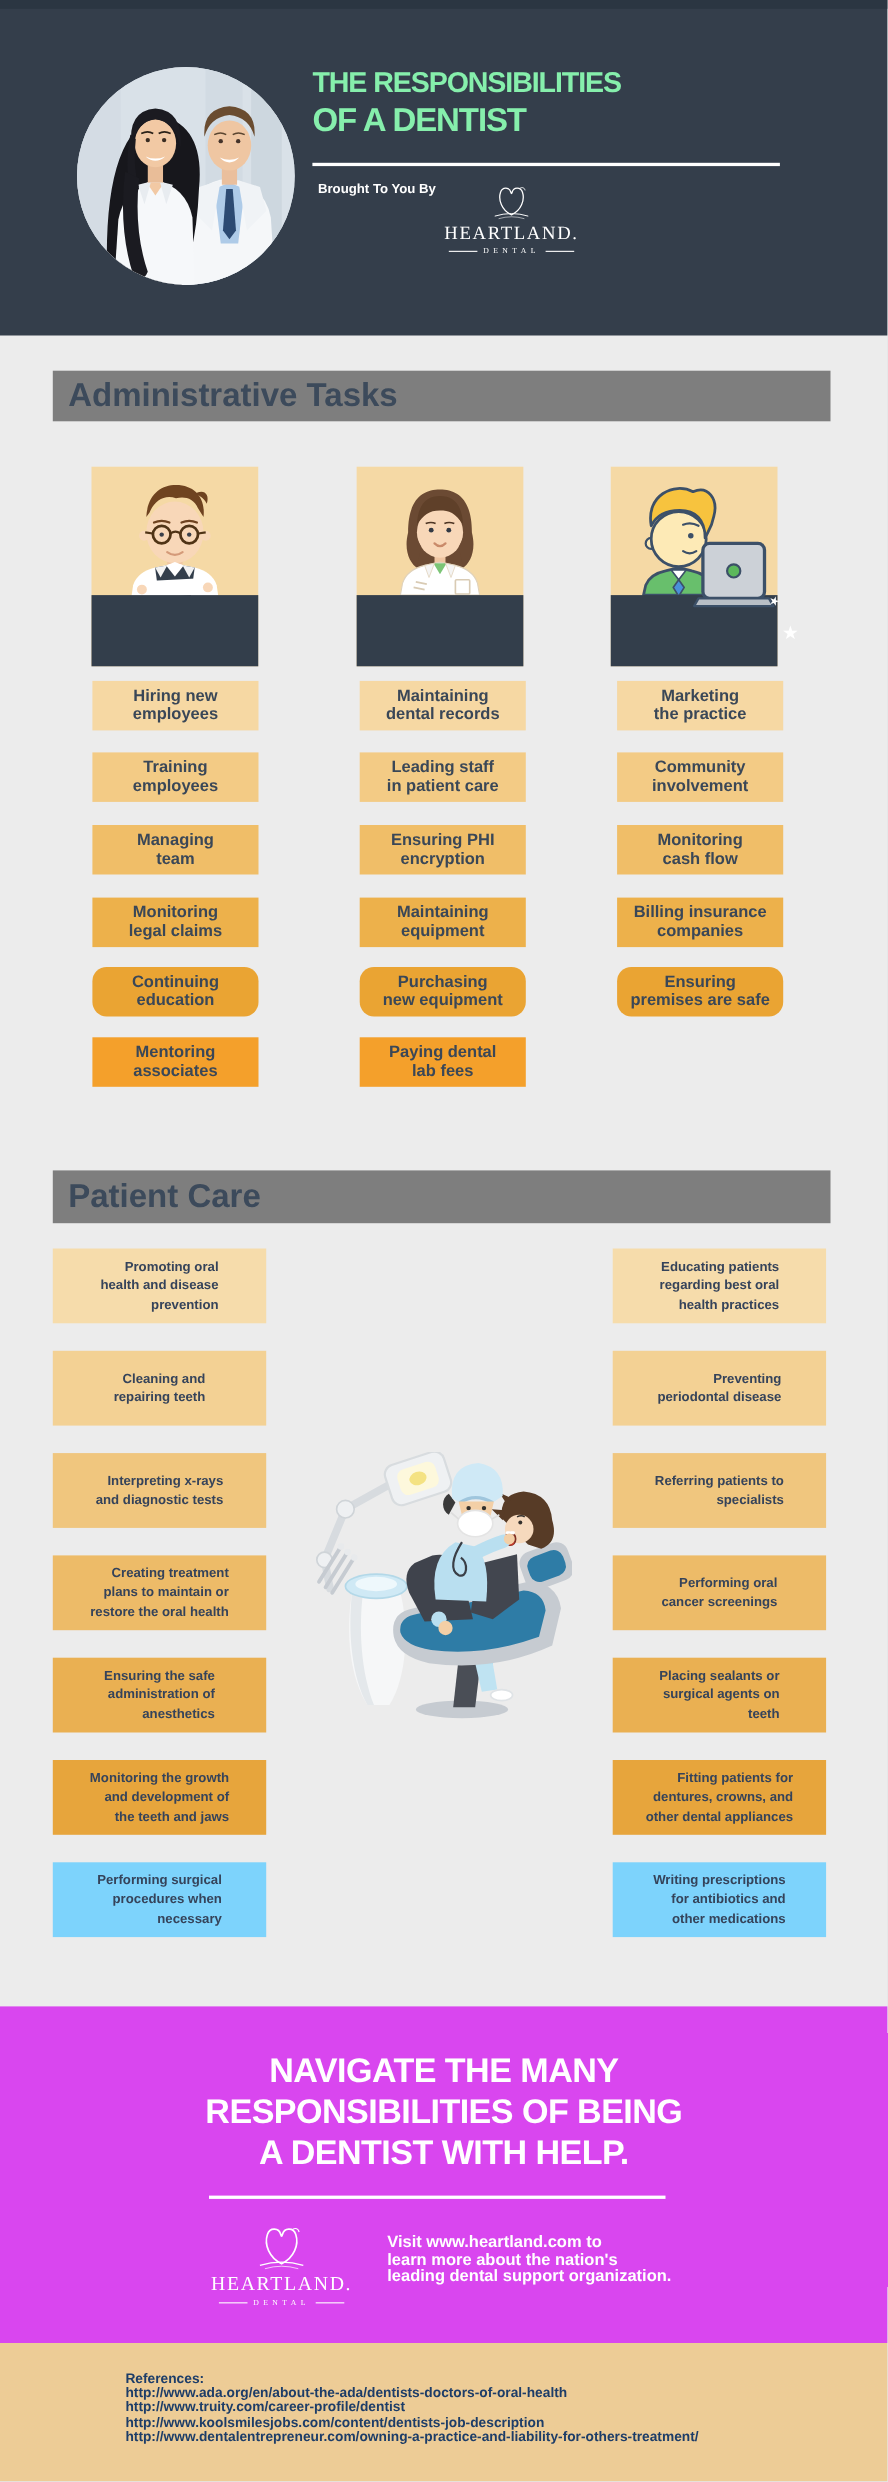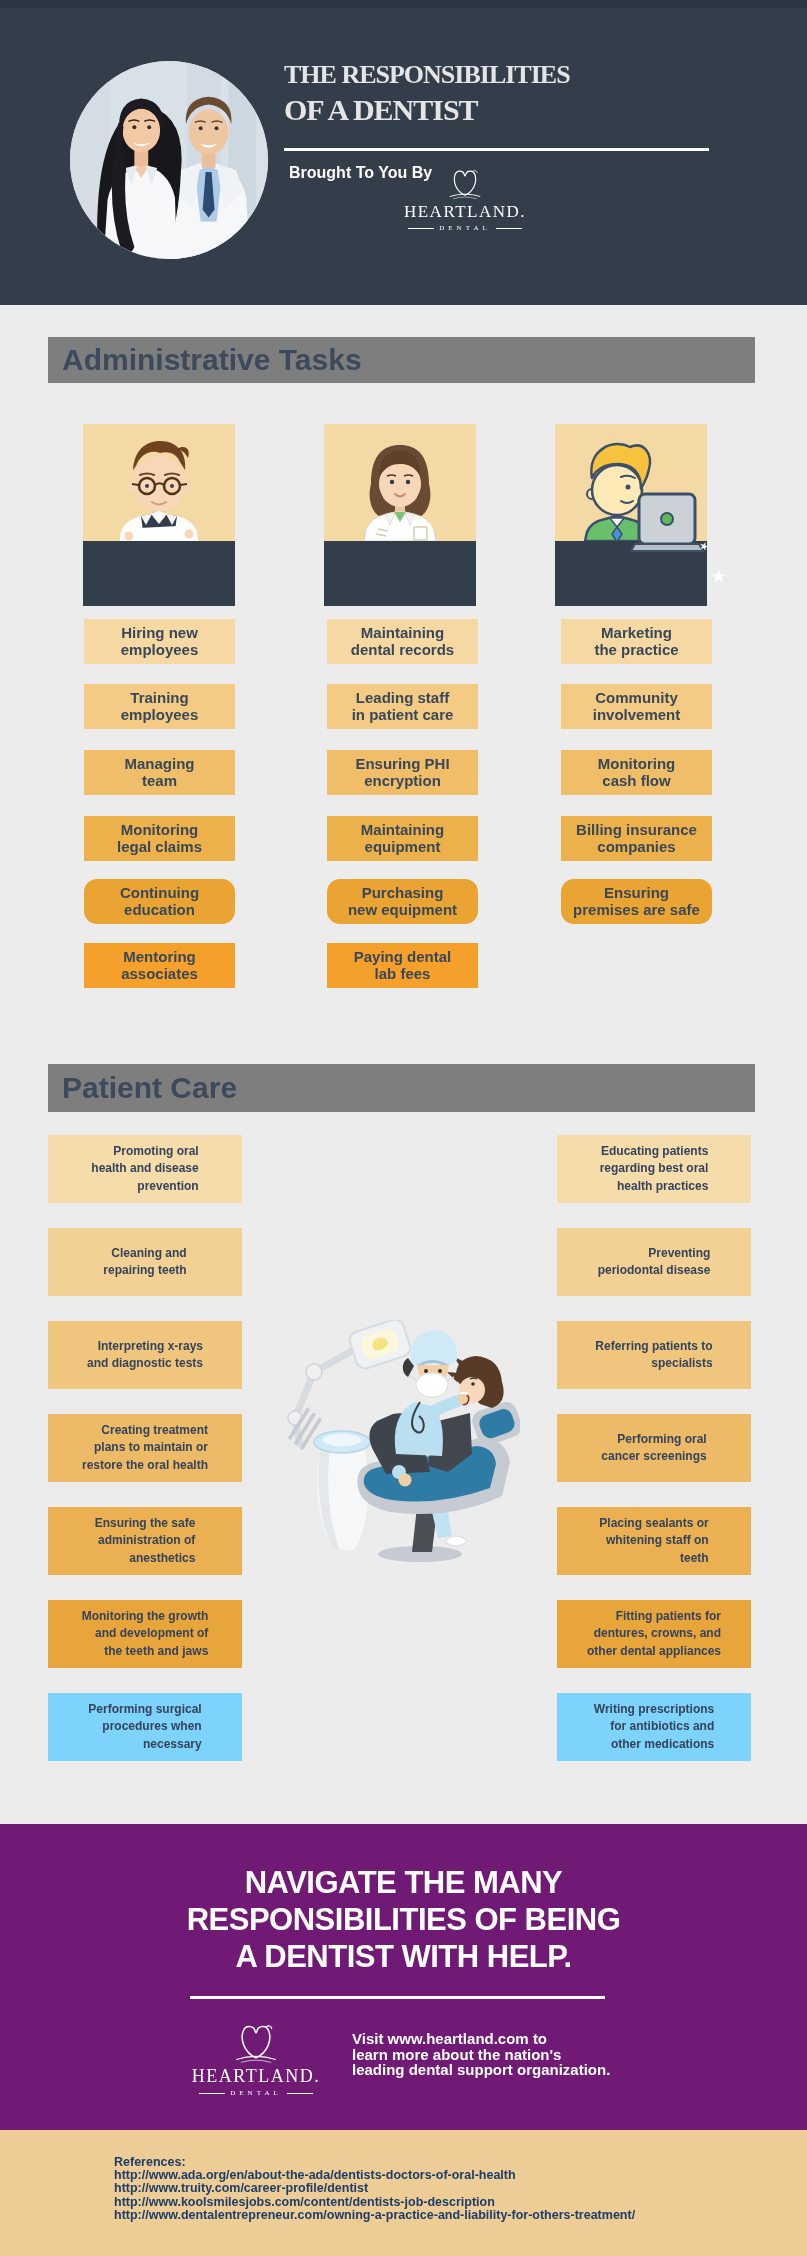--- a/index.html
+++ b/index.html
@@ -4,25 +4,25 @@
 <style>
   html,body{margin:0;padding:0;background:#dfe1e3;}
   .page{position:relative;width:807px;height:2256px;margin:0 auto;background:#ececec;
         font-family:"Liberation Sans","DejaVu Sans",sans-serif;overflow:hidden;}
 
   
   .header{position:absolute;left:0;top:0;width:807px;height:305px;background:#343e4b;}
   .header-topstrip{position:absolute;left:0;top:0;width:807px;height:8px;background:#2b3642;}
   .photo{position:absolute;left:70px;top:61px;width:198px;height:198px;border-radius:50%;
          overflow:hidden;background:#d9e1e8;}
-  .title-block{position:absolute;left:284px;top:58px;color:#e5e5e5;font-weight:900;letter-spacing:-1px;font-family:Liberation Serif, serif;}
+  .title-block{position:absolute;left:284px;top:58px;color:#86efac;font-weight:900;letter-spacing:-1px;}
   .title-l1{font-size:26px;line-height:34px;}
   .title-l2{font-size:30px;line-height:36px;}
   .title-rule{position:absolute;left:284px;top:148px;width:425px;height:3px;background:#fff;}
-  .brought{position:absolute;left:289px;top:164px;color:#fff;font-size:16px;font-weight:700;}
+  .brought{position:absolute;left:289px;top:164px;color:#fff;font-size:12px;font-weight:700;}
   .hlogo{display:flex;flex-direction:column;align-items:center;color:#fff;}
   .hlogo-header{position:absolute;left:398px;top:166px;width:134px;}
   .hlogo-name{font-family:"Liberation Serif","DejaVu Serif",serif;letter-spacing:1.5px;margin-top:2px;}
   .hlogo-header .hlogo-name{font-size:17px;}
   .hlogo-sub{display:flex;align-items:center;gap:5px;font-size:7px;letter-spacing:4px;
              font-family:"Liberation Serif","DejaVu Serif",serif;margin-top:2px;}
   .hlogo-sub .dash{display:inline-block;height:1px;background:#fff;width:26px;}
 
   
   .banner{position:absolute;left:48px;width:707px;background:#7e7e7e;display:flex;align-items:center;}
@@ -40,21 +40,21 @@
   .pbox{position:absolute;width:194px;height:68px;display:flex;align-items:center;justify-content:center;
         text-align:right;font-size:12px;line-height:17.5px;font-weight:800;color:#35435a;white-space:pre-line;}
   .a1{background:#f6d8a3;} .a2{background:#f3cb85;} .a3{background:#f0be68;}
   .a4{background:#edb14b;} .a5{background:#eaa433;border-radius:13px;} .a6{background:#f4a02b;}
   .p1{background:#f6dcab;} .p2{background:#f3d194;} .p3{background:#f0c67e;} .p4{background:#edbb68;}
   .p5{background:#eab052;} .p6{background:#e7a53c;} .p7{background:#7dd3fc;}
 
   .illustration{position:absolute;left:280px;top:1320px;width:240px;height:245px;}
 
   
-  .footer{position:absolute;left:0;top:1824px;width:807px;height:306px;background:#701a75;}
+  .footer{position:absolute;left:0;top:1824px;width:807px;height:306px;background:#d946ef;}
   .footer-headline{position:absolute;left:0;top:40px;width:807px;text-align:center;color:#fff;
                    font-size:31px;line-height:37px;font-weight:900;white-space:pre-line;letter-spacing:-0.5px;}
   .footer-rule{position:absolute;left:190px;top:172px;width:415px;height:3px;background:#fff;}
   .hlogo-footer{position:absolute;left:186px;top:196px;width:140px;}
   .hlogo-footer .hlogo-name{font-size:18px;}
   .visit{position:absolute;left:352px;top:207px;color:#fff;font-size:15px;line-height:15.5px;
          font-weight:700;white-space:pre-line;}
 
   
   .refs{position:absolute;left:0;top:2130px;width:807px;height:126px;background:#edcc96;}
@@ -283,21 +283,21 @@
   <div class="pbox p1" style="left:557px;top:1135px">Educating patients
 regarding best oral
 health practices</div>
   <div class="pbox p2" style="left:557px;top:1228px">Preventing
 periodontal disease</div>
   <div class="pbox p3" style="left:557px;top:1321px">Referring patients to
 specialists</div>
   <div class="pbox p4" style="left:557px;top:1414px">Performing oral
 cancer screenings</div>
   <div class="pbox p5" style="left:557px;top:1507px">Placing sealants or
-whitening staff on
+surgical agents on
 teeth</div>
   <div class="pbox p6" style="left:557px;top:1600px">Fitting patients for
 dentures, crowns, and
 other dental appliances</div>
   <div class="pbox p7" style="left:557px;top:1693px">Writing prescriptions
 for antibiotics and
 other medications</div>
 
   <div class="illustration">
     <svg width="240" height="245" viewBox="0 0 240 245">

